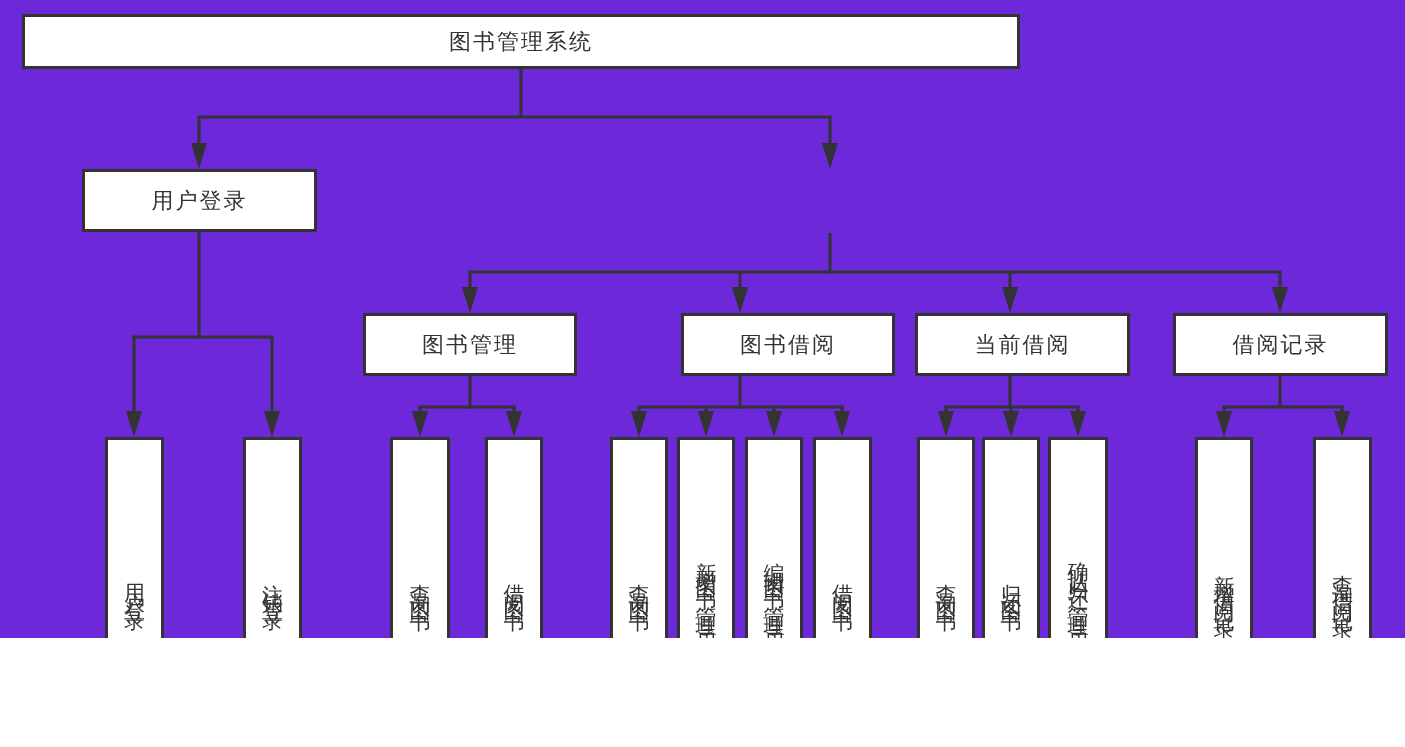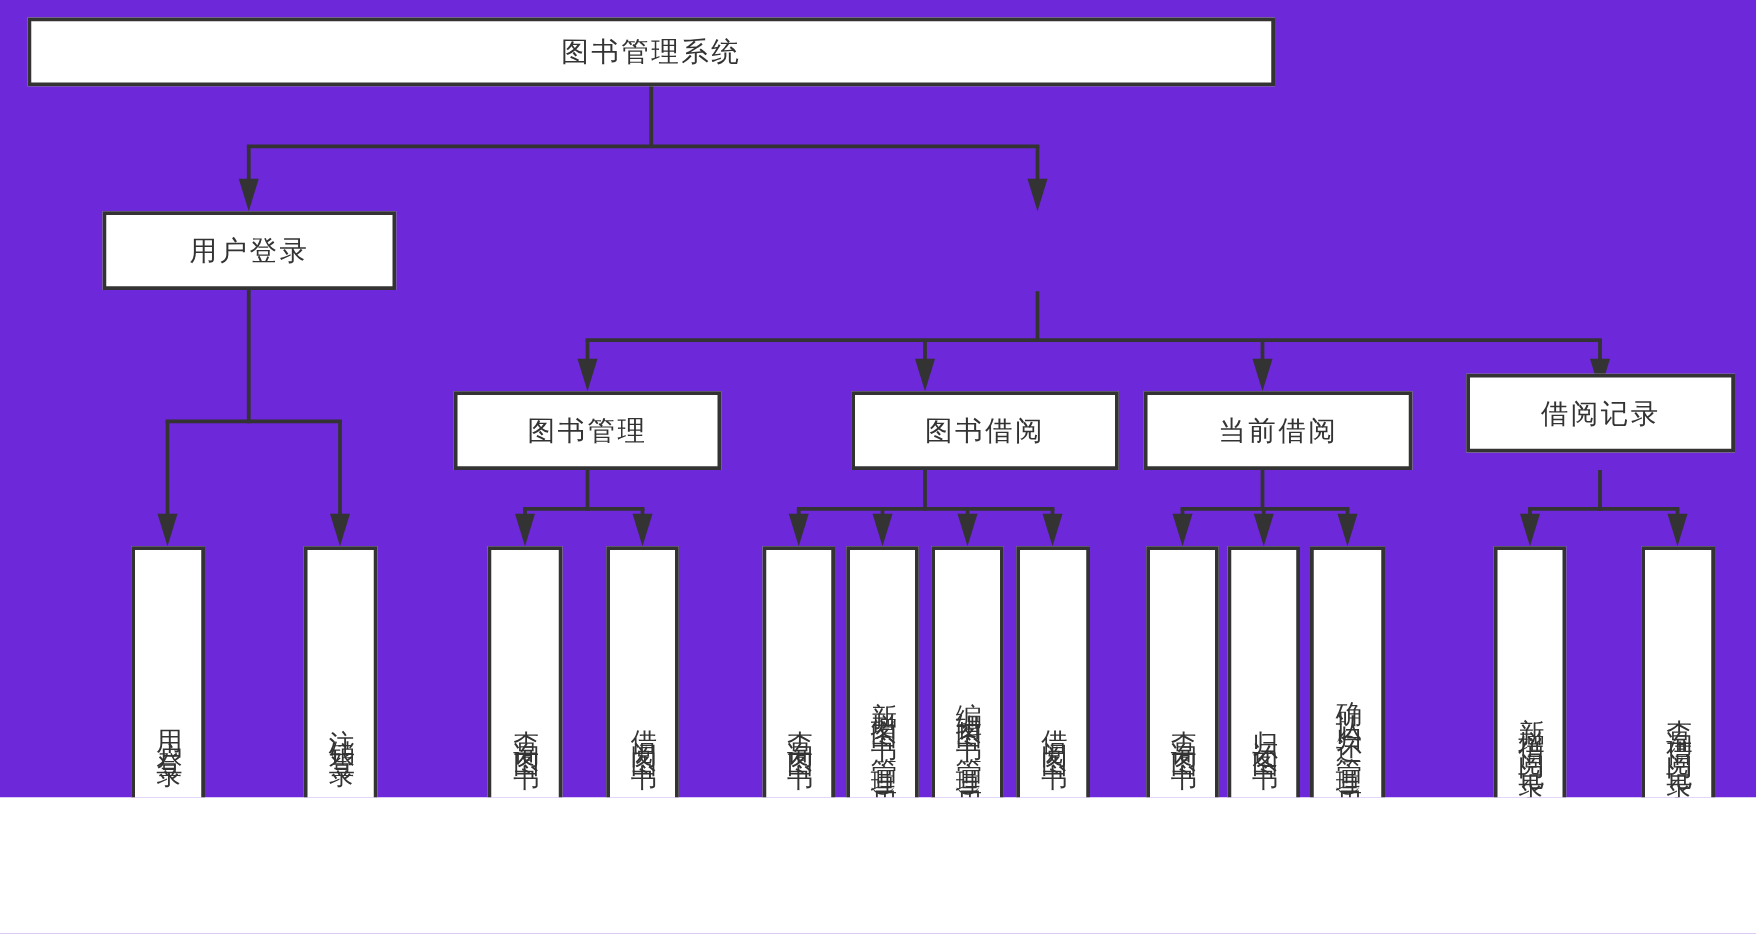--- a/index.html
+++ b/index.html
@@ -144,21 +144,21 @@
 
   <div class="node" style="left:363px; top:313px; width:214px; height:63px;">
     <span class="hlabel">图书管理</span>
   </div>
   <div class="node" style="left:633px; top:313px; width:214px; height:63px;margin-left:48px;">
     <span class="hlabel">图书借阅</span>
   </div>
   <div class="node" style="left:903px; top:313px; width:215px; height:63px;margin-left:12px;">
     <span class="hlabel">当前借阅</span>
   </div>
-  <div class="node" style="left:1173px; top:299px; width:215px; height:63px;">
+  <div class="node" style="left:1173px; top:313px; width:215px; height:63px;">
     <span class="hlabel">借阅记录</span>
   </div>
 
   <div class="node vnode" style="left:105px; top:437px; width:59px; height:296px;">
     <span class="vlabel">用户登录</span>
   </div>
   <div class="node vnode" style="left:243px; top:437px; width:59px; height:296px;">
     <span class="vlabel">注销登录</span>
   </div>
 

